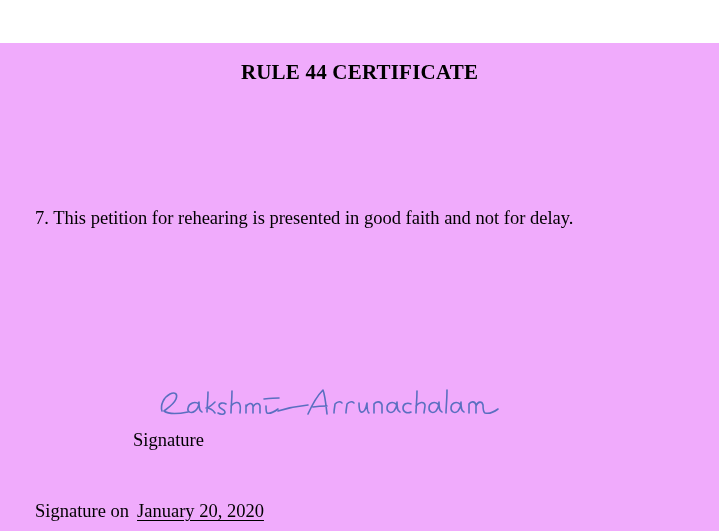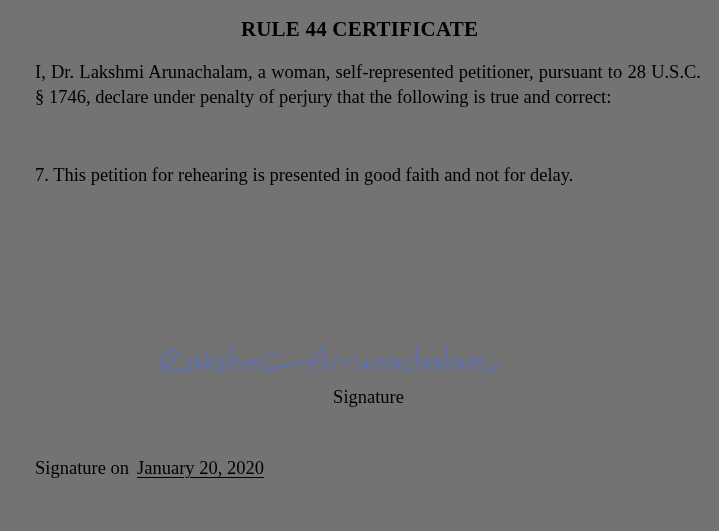--- a/index.html
+++ b/index.html
@@ -13,21 +13,22 @@
     position: relative;
     overflow: hidden;
     font-family: "Liberation Serif", "DejaVu Serif", serif;
     color: #000000;
     -webkit-font-smoothing: antialiased;
   }
 
   .page {
     position: absolute;
     inset: 0;
-    background: #737373;
+    background: #f0abfc;
+    margin-top: 43px;
   }
 
   
   .doc-title {
     position: absolute;
     top: 18px;
     left: 0;
     width: 719px;
     text-align: center;
     font-size: 21px;
@@ -74,24 +75,24 @@
     color: #5a6fc0;
   }
   .signature-mark svg {
     display: block;
     width: 300px;
     height: 46px;
     overflow: visible;
   }
   .signature-label {
     position: absolute;
-    left: 4px;
+    left: 13px;
     top: 56px;
     width: 280px;
-    text-align: right;
+    text-align: left;
     font-size: 18.5px;
     line-height: 22px;
   }
 
   
   .execution-line {
     position: absolute;
     left: 35px;
     top: 456px;
     font-size: 18.5px;
@@ -116,23 +117,20 @@
     line-height: 22px;
   }
 </style>
 </head>
 <body>
 
 <div class="page">
 
   <div class="doc-title">RULE 44 CERTIFICATE</div>
 
-  <div class="body-block p1">
-    <p class="para last-line-left">I, Dr. Lakshmi Arunachalam, a woman, self-represented petitioner, pursuant to 28 U.S.C. § 1746, declare under penalty of perjury that the following is true and correct:</p>
-  </div>
 
   <div class="body-block p2">
     <p class="para last-line-left">7. This petition for rehearing is presented in good faith and not for delay.</p>
   </div>
 
 
   <div class="signature-area">
     <div class="signature-mark" title="Lakshmi Arunachalam">
       <svg viewBox="0 0 300 46" xmlns="http://www.w3.org/2000/svg" fill="none" stroke="currentColor" stroke-width="1.6" stroke-linecap="round" stroke-linejoin="round">
 

